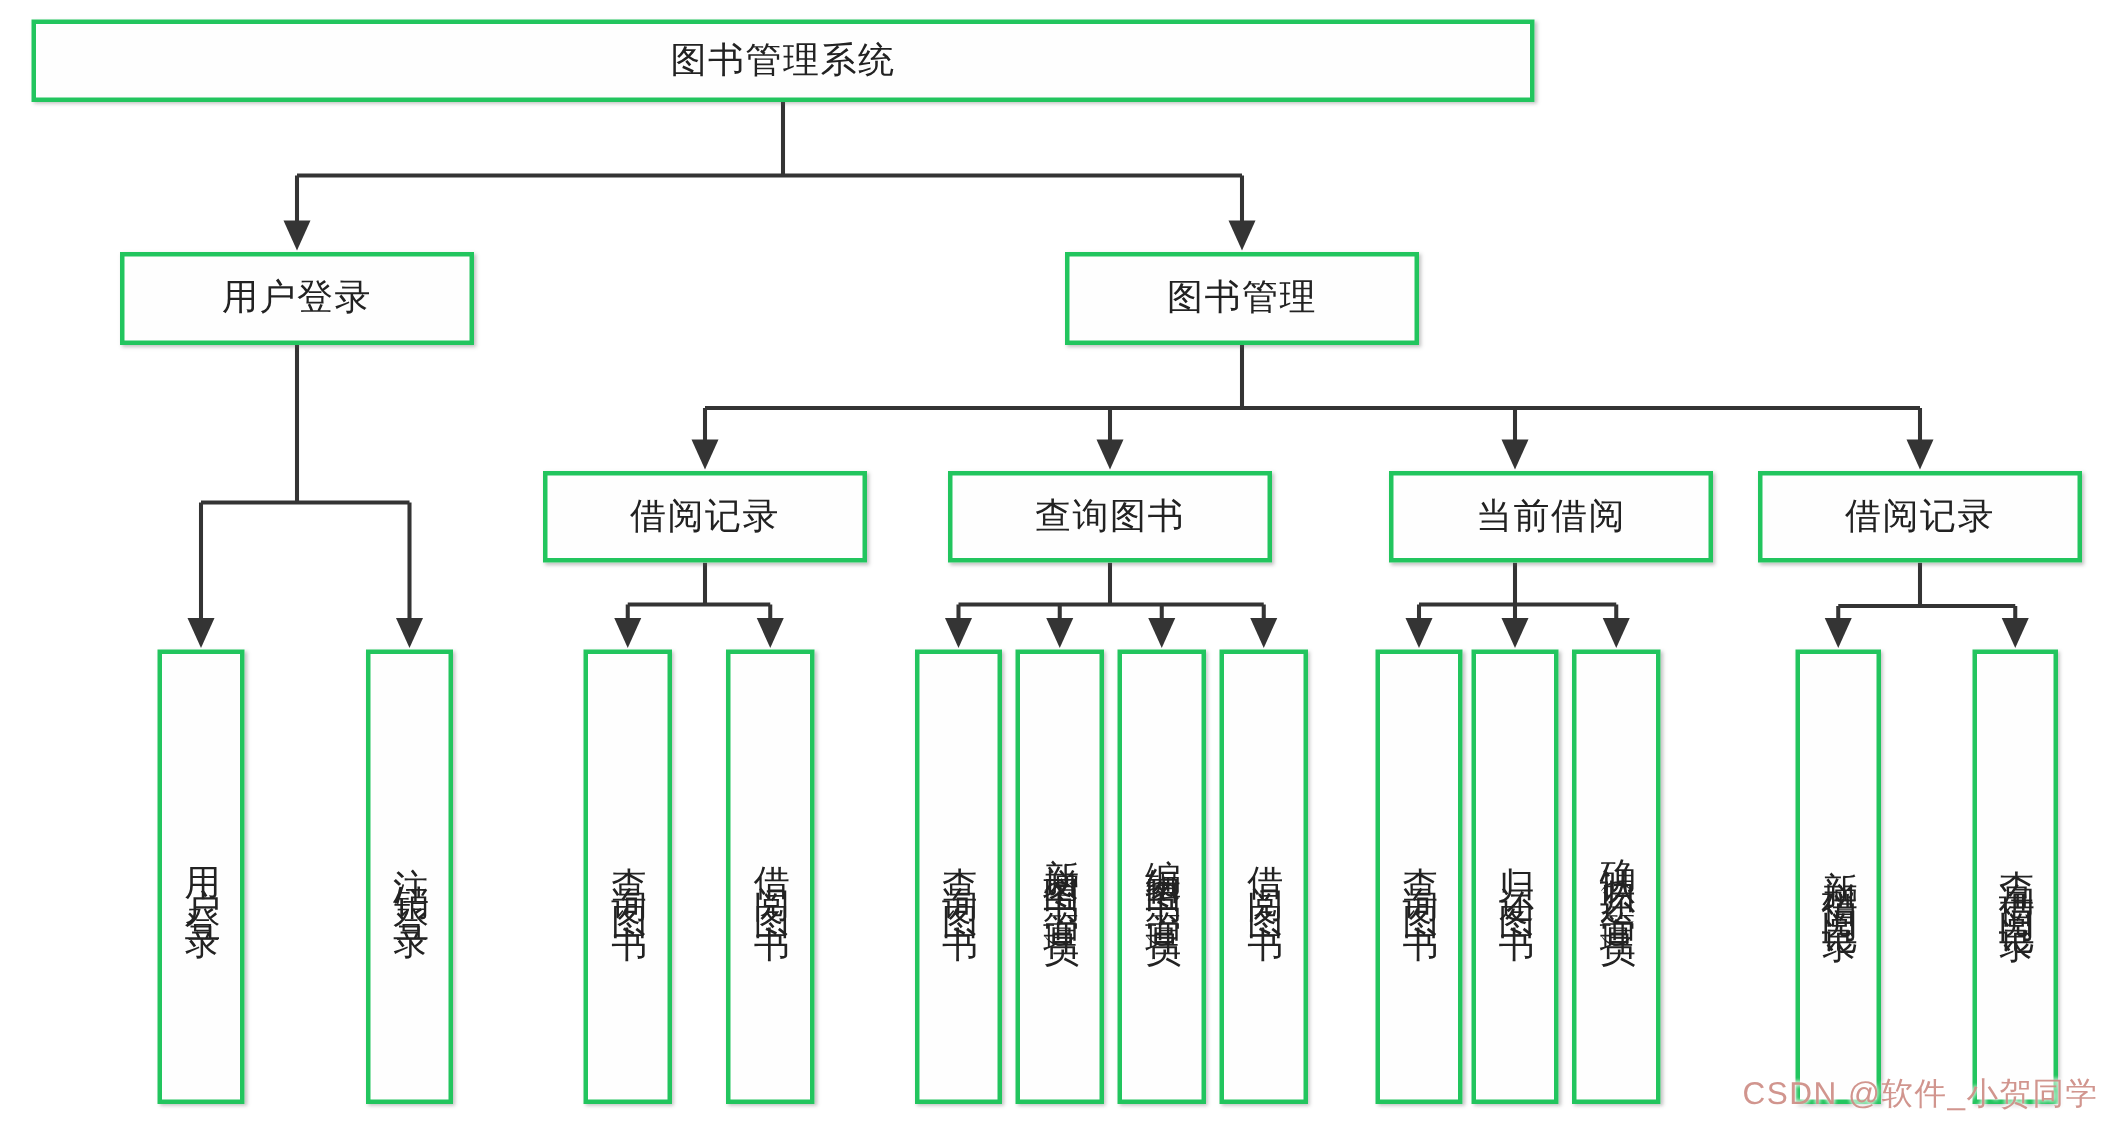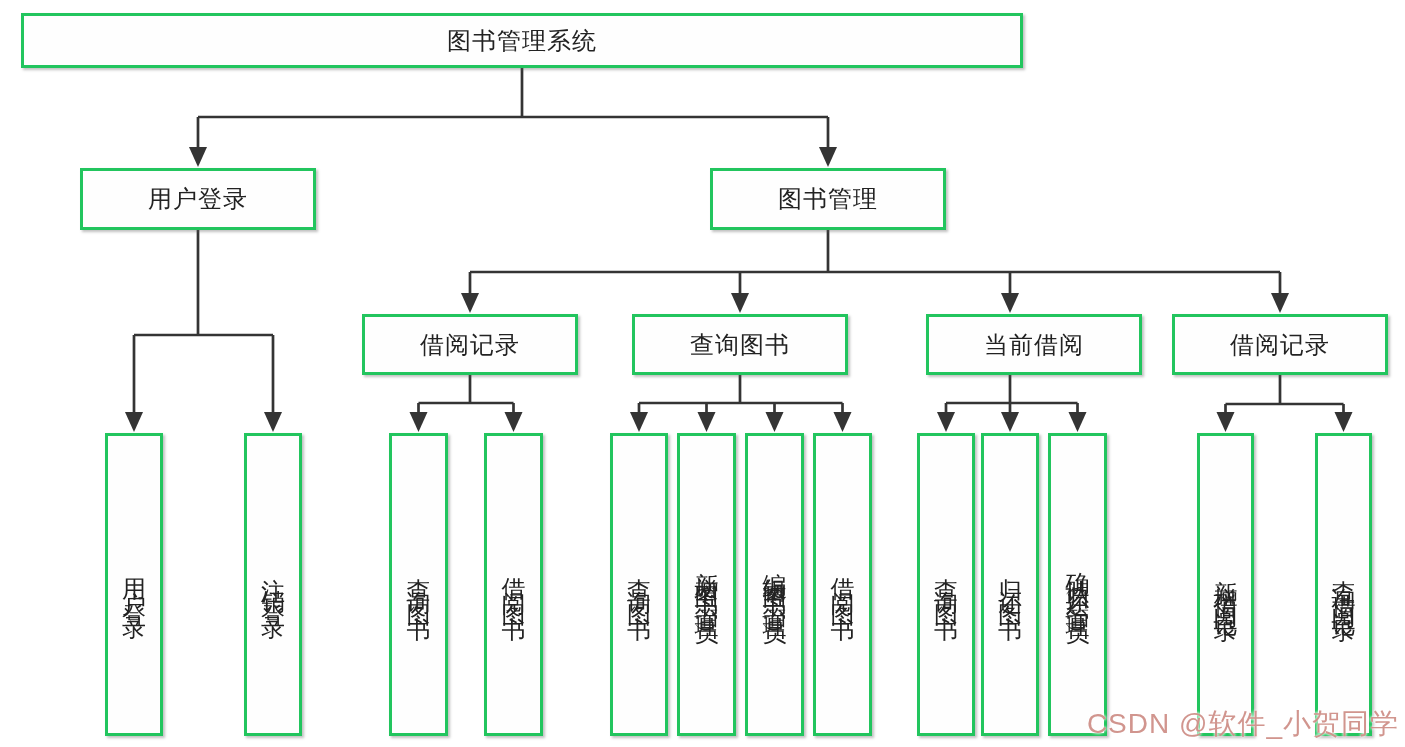--- a/index.html
+++ b/index.html
@@ -27,21 +27,21 @@
     white-space:nowrap;
   }
   .node.v .label{
     writing-mode:vertical-rl;
     text-orientation:mixed;
     white-space:normal;
   }
   #watermark{
     position:absolute;
     right:6px;bottom:4px;
-    font-size:28px;
+    font-size:21px;
     letter-spacing:1px;
     color:rgba(205,140,132,0.92);
     text-shadow:0 0 3px #ffffff, 0 0 3px #ffffff;
     white-space:nowrap;
   }
 </style>
 </head>
 <body>
 
 <div id="canvas">

